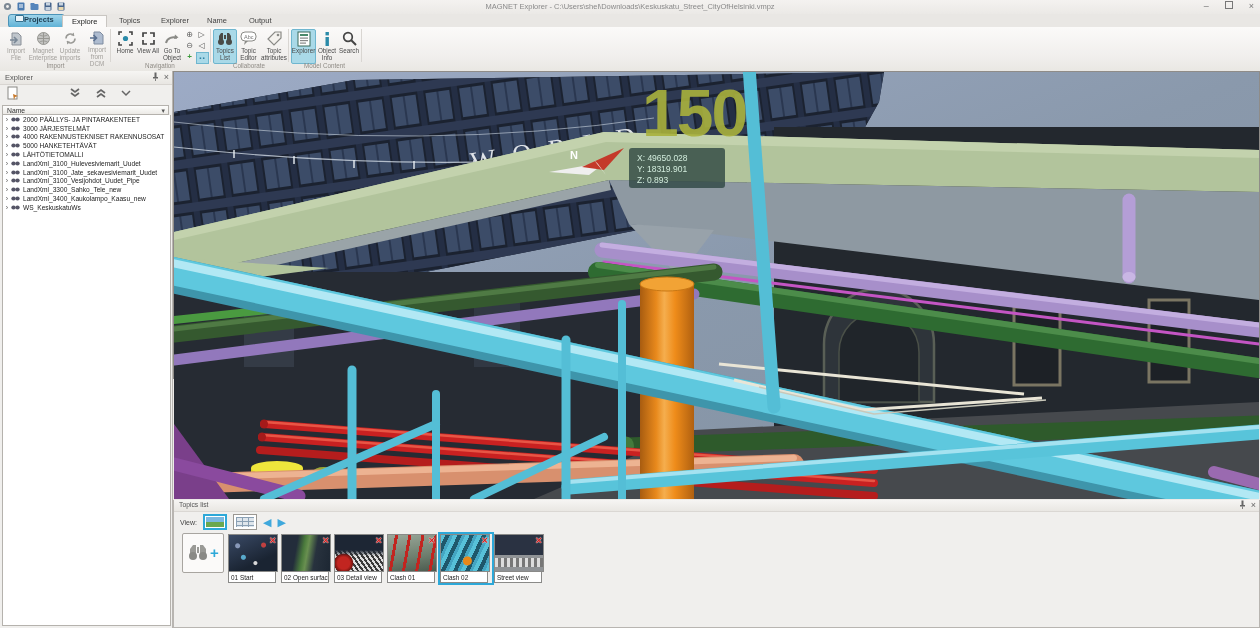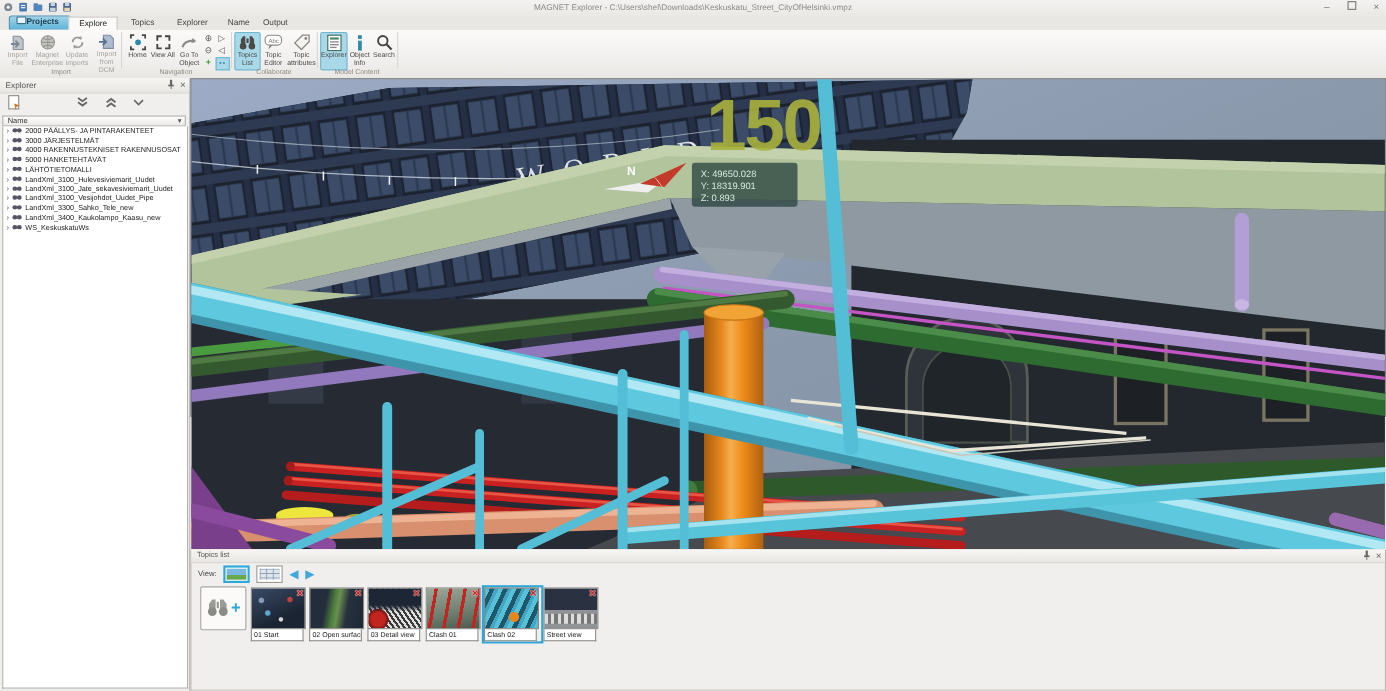--- a/index.html
+++ b/index.html
@@ -154,21 +154,21 @@
 
   <div class="abs tabrow">
     <div class="projbtn">
       <span class="fold"></span>
       <span>Projects</span>
     </div>
     <div class="tab active" style="left:62px;">Explore</div>
     <div class="tab" style="left:110px;">Topics</div>
     <div class="tab" style="left:152px;">Explorer</div>
     <div class="tab" style="left:198px;">Name</div>
-    <div class="tab" style="left:230px;">Output</div>
+    <div class="tab" style="left:240px;">Output</div>
   </div>
 
   <div class="abs ribbon">
 
     <div class="rbtn disabled" style="left:2px;width:26px;">
       <span class="ric">
           <svg width="16" height="16">
             <path d="M4 2h6l3 3v9H4z" fill="#c0c6cc" stroke="#8a9098"></path>
             <path d="M2 9h6M6 6l3 3-3 3" stroke="#7a8896" stroke-width="1.6" fill="none"></path>
           </svg>

